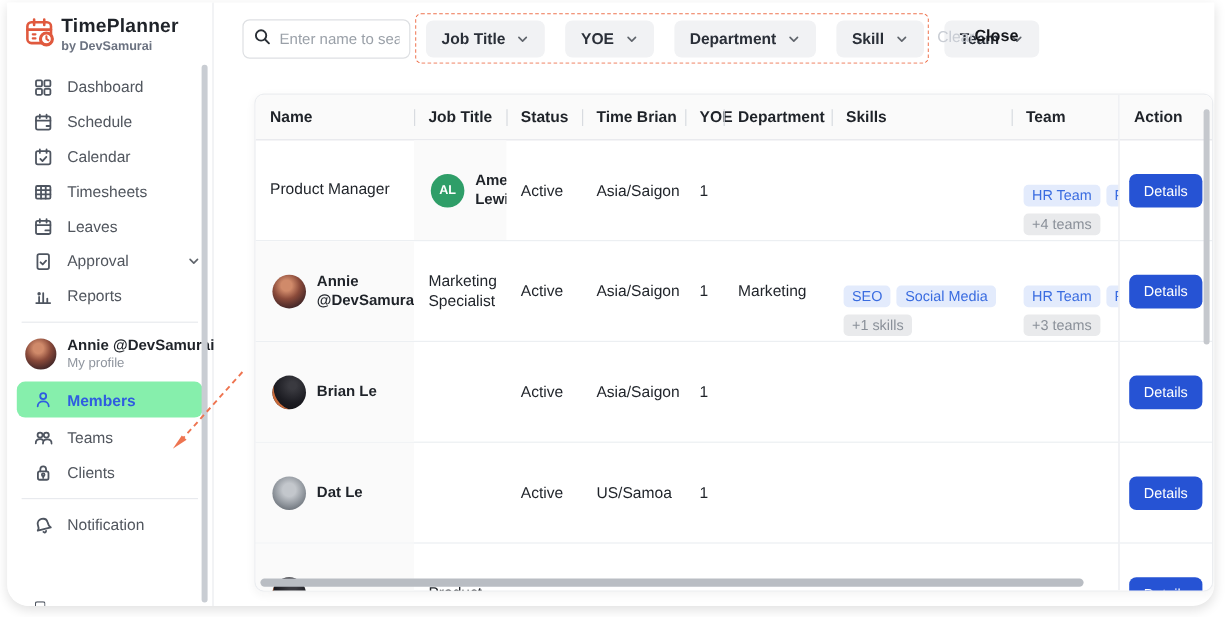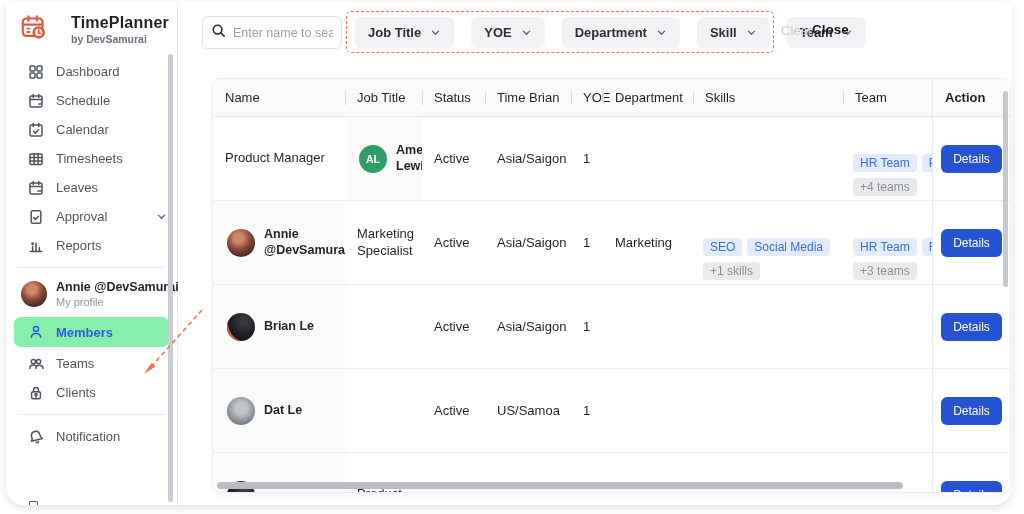--- a/index.html
+++ b/index.html
@@ -3,21 +3,21 @@
 <meta charset="utf-8">
 <style>
   * { margin:0; padding:0; box-sizing:border-box; }
   html,body { width:1024px; height:514px; background:#fff; font-family:"Liberation Sans", sans-serif; overflow:hidden; }
   .app { position:absolute; left:6px; top:2px; width:1006px; height:503px; background:#fff;
          border-radius:0 0 18px 18px; box-shadow:0 3px 10px rgba(0,0,0,.12); overflow:hidden; }
 
   
   .sidebar { position:absolute; left:0; top:0; width:172px; height:100%; background:#fff;
              border-right:1px solid #e9ebef; }
-  .logo { display:flex; align-items:flex-start; gap:24px; padding:12px 0 8px 14px; }
+  .logo { display:flex; align-items:flex-start; gap:4px; padding:12px 0 8px 14px; }
   .logo-text .t1 { font-size:16px; font-weight:bold; color:#1f2329; letter-spacing:.2px; }
   .logo-text .t2 { font-size:10.5px; color:#6b7280; font-weight:bold; margin-top:1px; }
   .nav { padding-top:4px; }
   .nav-item { display:flex; align-items:center; gap:12px; height:29px; padding:0 10px 0 22px;
               font-size:13px; color:#51565e; cursor:pointer; }
   .nav-item svg { flex:0 0 auto; }
   .nav-item .lbl { flex:1 1 auto; }
   .nav-item.active { background:#86efac; border-radius:7px; margin:2px 8px; padding-left:14px; height:30px;
                      color:#2f5ce0; font-weight:bold; }
   .divider { height:1px; background:#e8eaee; margin:7px 12px; }
@@ -45,21 +45,21 @@
                 font-family:inherit; cursor:pointer; white-space:nowrap; }
   .clear-lnk { position:absolute; left:603px; top:21px; font-size:13px; color:#c8ccd3; cursor:default; }
   .close-lnk { position:absolute; left:634px; top:20px; font-size:13.5px; color:#14161a; font-weight:bold; cursor:pointer; }
 
   
   .card { position:absolute; left:34px; top:76px; width:799px; height:415px; background:#fff;
           border:1px solid #ebedf0; border-radius:8px; box-shadow:0 2px 8px rgba(31,35,41,.05); overflow:hidden; }
   .tbl { position:relative; width:860px; }
   .thead, .trow { display:grid; grid-template-columns:132px 77px 63px 86px 32px 90px 150px 230px; }
   .thead { height:38px; background:#fafafa; border-bottom:1px solid #e5e6eb; }
-  .th { display:flex; align-items:center; padding:0 12px; font-size:13px; font-weight:normal; color:#1f2329; position:relative; white-space:nowrap; }
+  .th { display:flex; align-items:center; padding:0 12px; font-size:13px; font-weight:bold; color:#1f2329; position:relative; white-space:nowrap; }
   .th + .th:before { content:""; position:absolute; left:0; top:12px; height:14px; width:1px; background:#d8dbe0; }
   .trow { height:84px; border-bottom:1px solid #eceff2; }
   .td { display:flex; align-items:center; padding:0 12px; font-size:13px; color:#1f2329; overflow:hidden; }
   .td.name-cell { background:#fafafa; padding:0 8px 0 14px; gap:9px; }
   .td.name-cell .nm { font-weight:bold; font-size:12.5px; line-height:1.25; }
   .td.wrap { white-space:normal; line-height:1.3; }
   .tagcol { flex-direction:column; align-items:flex-start; justify-content:center; gap:6px; padding:0 10px; }
   .tagline { display:flex; gap:5px; white-space:nowrap; }
   .tag { font-size:12px; padding:2px 7px; border-radius:4px; white-space:nowrap; }
   .tag.blue { background:var(--tagBlueBg); color:var(--tagBlueTx);margin-top:32px; }

